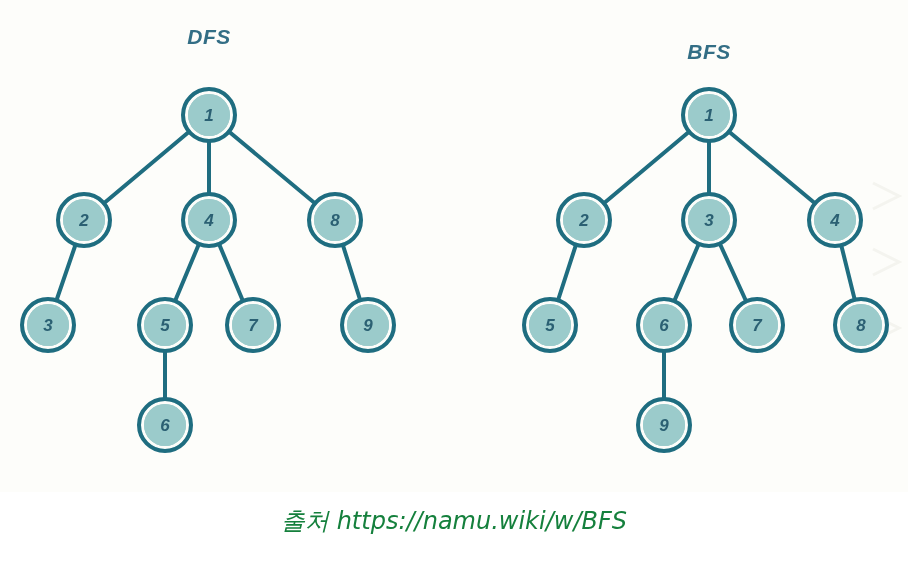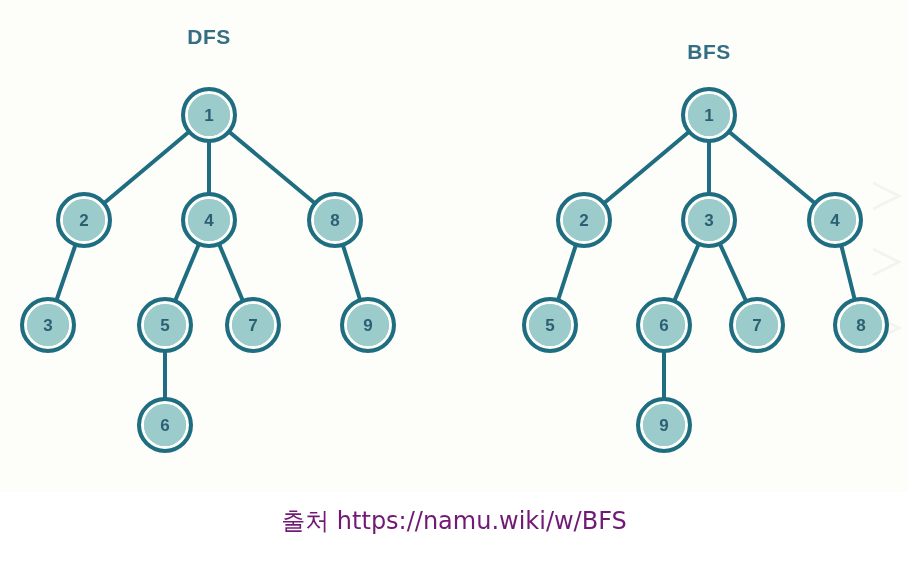--- a/index.html
+++ b/index.html
@@ -12,20 +12,21 @@
     background: #ffffff;
     font-family: "Liberation Sans", "DejaVu Sans", sans-serif;
     overflow: hidden;
     position: relative;
   }
   #canvas {
     position: relative;
     width: 908px;
     height: 479px;
     background: #ffffff;
+    font-style: italic;
   }
   .upper-band {
     position: absolute;
     left: 0;
     top: 0;
     width: 908px;
     height: 492px;
     background: #fdfdfa;
   }
   .watermark-layer {
@@ -80,21 +81,21 @@
     color: #2b6073;
     line-height: 1;
   }
   .caption {
     position: absolute;
     left: 0;
     top: 505px;
     width: 908px;
     text-align: center;
     font-size: 24px;
-    color: #701a75;
+    color: #15803d;
     font-family: "DejaVu Sans", "Liberation Sans", sans-serif;
     white-space: nowrap;
   }
 </style>
 </head>
 <body>
 
 <div id="canvas">
 
   <div class="upper-band"></div>

